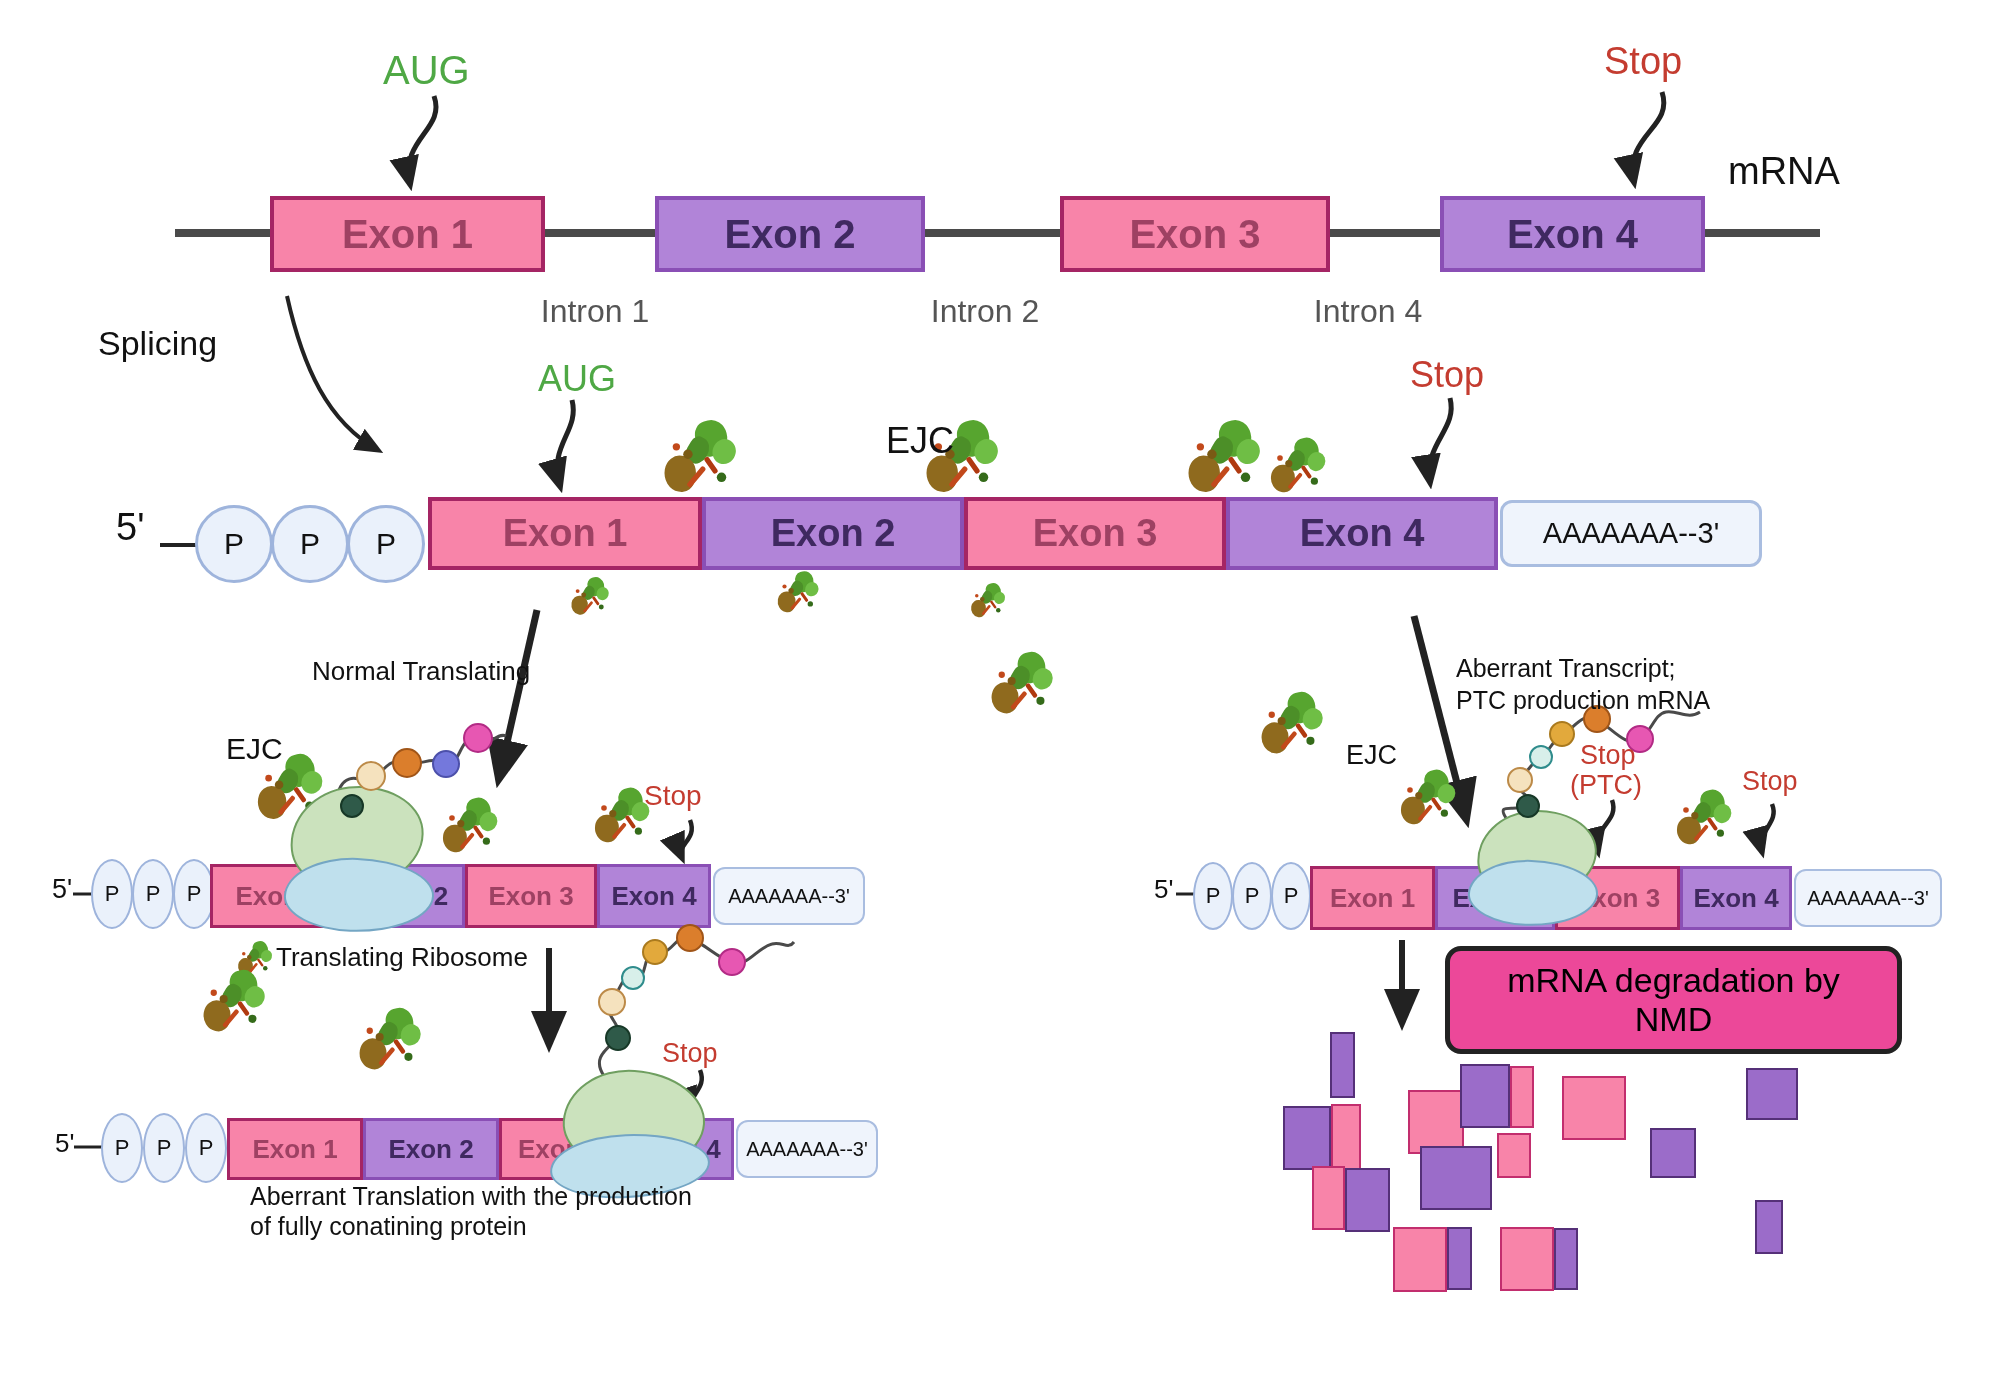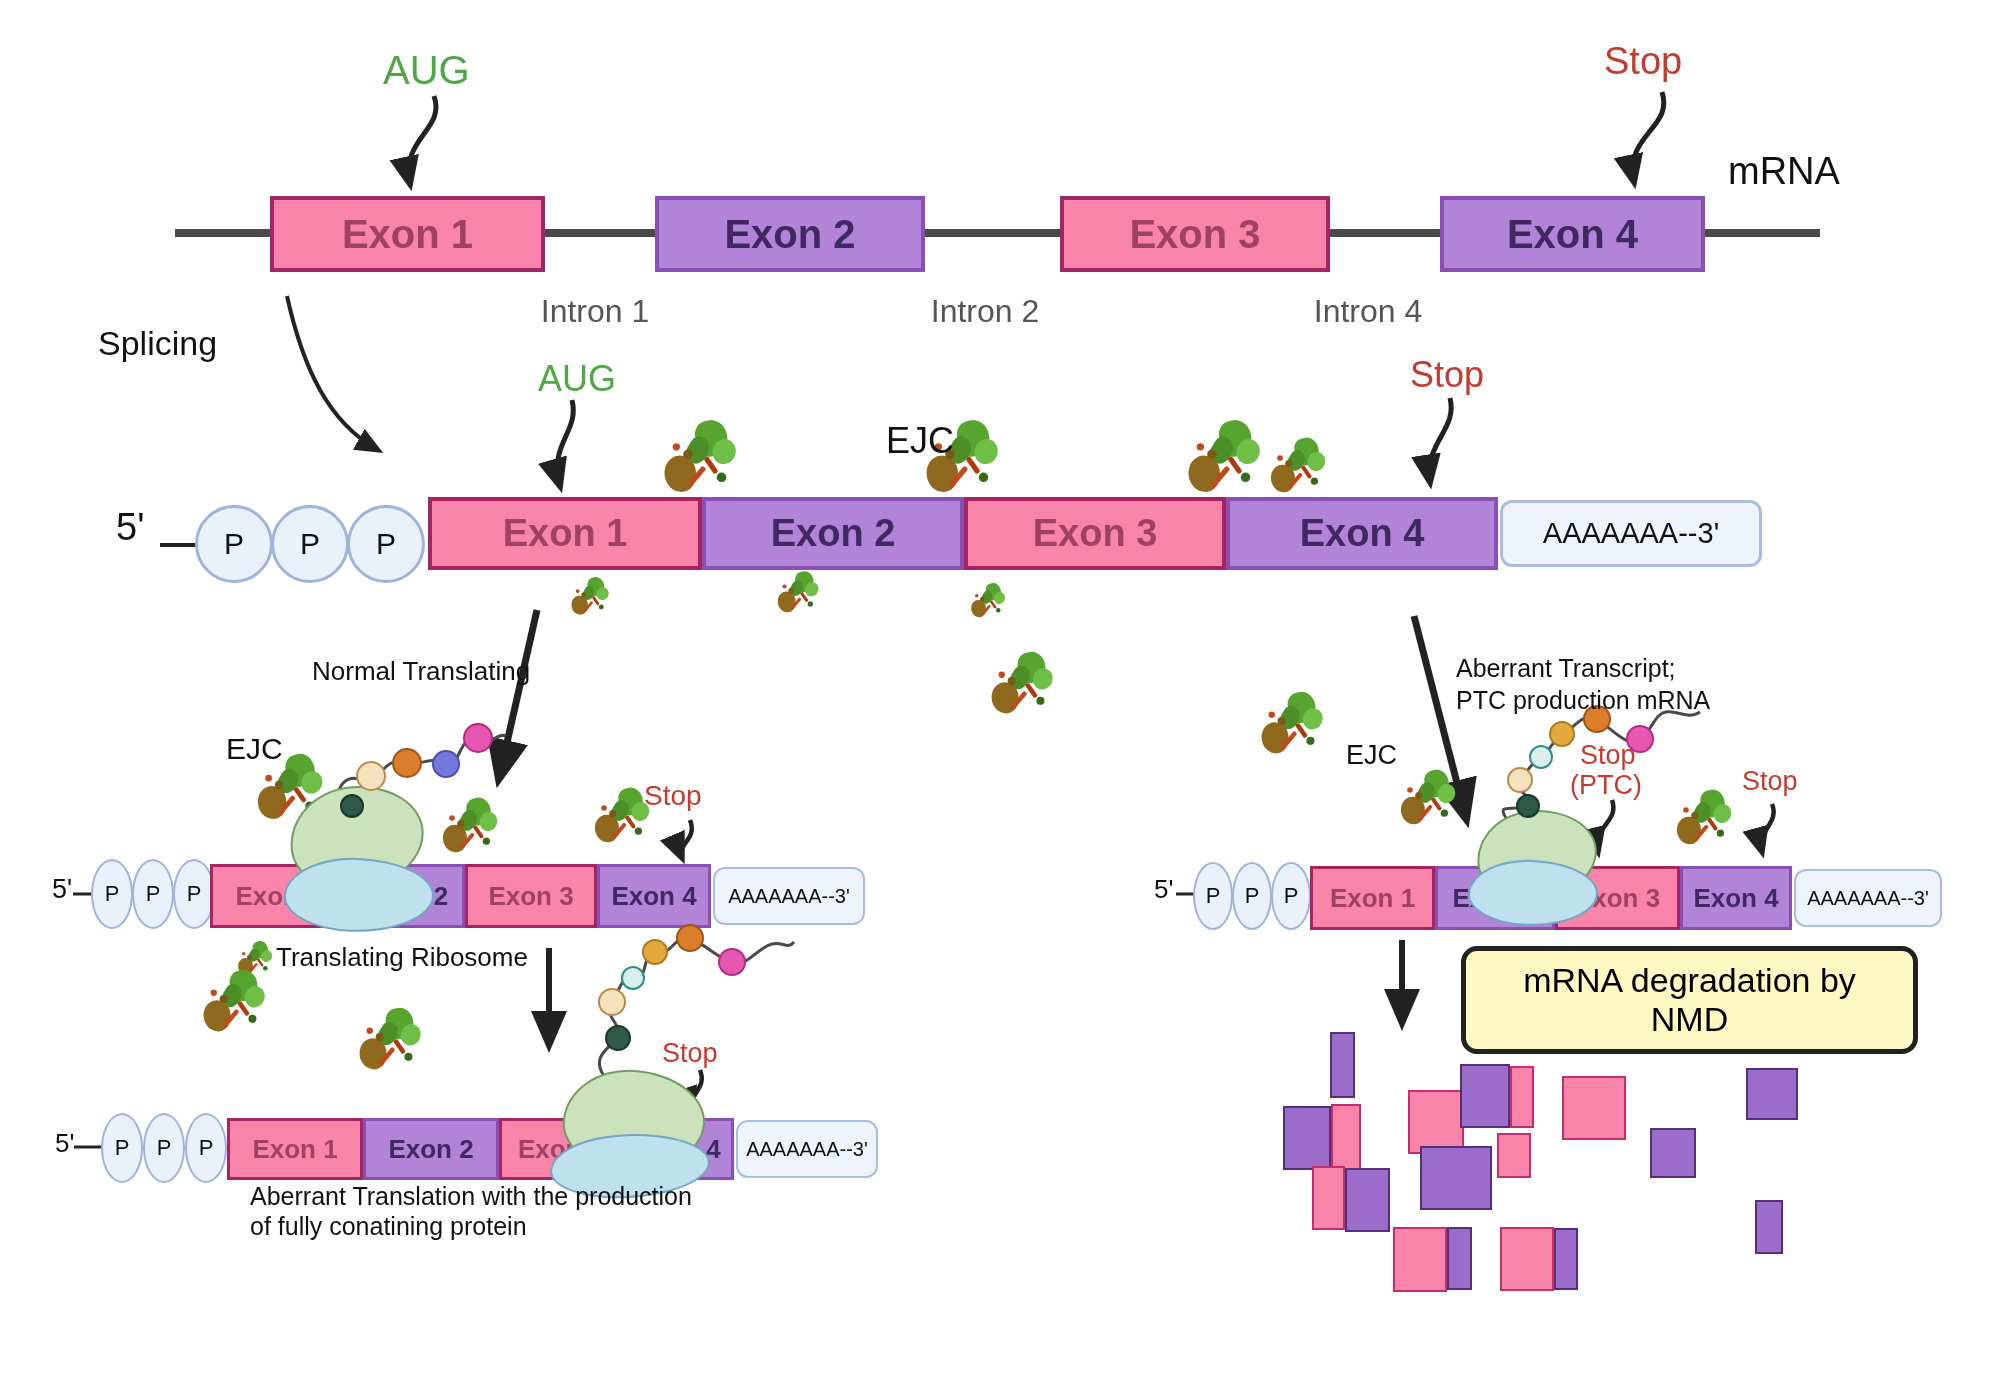--- a/index.html
+++ b/index.html
@@ -84,21 +84,21 @@
   <div class="txt" style="left: 1570px; top: 770px; font-size: 27px; font-weight: 500; color: rgb(196, 60, 48);">(PTC)</div>
   <div class="txt" style="left: 1742px; top: 766px; font-size: 27px; font-weight: 500; color: rgb(196, 60, 48);">Stop</div>
   <div class="txt" style="left:276px;top:942px;font-size:26px">Translating Ribosome</div>
   <div class="txt" style="left: 662px; top: 1038px; font-size: 27px; font-weight: 500; color: rgb(196, 60, 48);">Stop</div>
   <div class="txt" style="left:250px;top:1182px;font-size:25px">Aberrant Translation with the production</div>
   <div class="txt" style="left:250px;top:1212px;font-size:25px">of fully conatining protein</div>
   <div class="txt" style="left:52px;top:874px;font-size:27px">5'</div>
   <div class="txt" style="left:1154px;top:874px;font-size:26px">5'</div>
   <div class="txt" style="left:55px;top:1128px;font-size:26px">5'</div>
 
-  <div class="nmdbox" style="left: 1445px; top: 946px; width: 457px; height: 108px; border: 5px solid rgb(34, 34, 34); background: #fef9c3; margin-left: 16px;">
+  <div class="nmdbox" style="left: 1445px; top: 946px; width: 457px; height: 108px; border: 5px solid rgb(34, 34, 34); background: #ec4899;">
     <div style="font-size:34px">mRNA degradation by</div>
     <div style="font-size:34px">NMD</div>
   </div>
 
   <div id="strands">
       <div class="exon" style="left: 270px; top: 196px; width: 275px; height: 76px; border: 4px solid rgb(165, 37, 100); background: rgb(248, 132, 169); color: rgb(158, 65, 99); font-size: 40px;">Exon 1</div>
       <div class="exon" style="left: 655px; top: 196px; width: 270px; height: 76px; border: 4px solid rgb(138, 79, 181); background: rgb(177, 132, 216); color: rgb(63, 41, 96); font-size: 40px;">Exon 2</div>
       <div class="exon" style="left: 1060px; top: 196px; width: 270px; height: 76px; border: 4px solid rgb(165, 37, 100); background: rgb(248, 132, 169); color: rgb(158, 65, 99); font-size: 40px;">Exon 3</div>
       <div class="exon" style="left: 1440px; top: 196px; width: 265px; height: 76px; border: 4px solid rgb(138, 79, 181); background: rgb(177, 132, 216); color: rgb(63, 41, 96); font-size: 40px;">Exon 4</div>
       <div class="pcirc" style="left: 195px; top: 505px; width: 78px; height: 78px; border: 3px solid rgb(158, 180, 220); background: rgb(234, 241, 251); font-size: 30px;">P</div>

